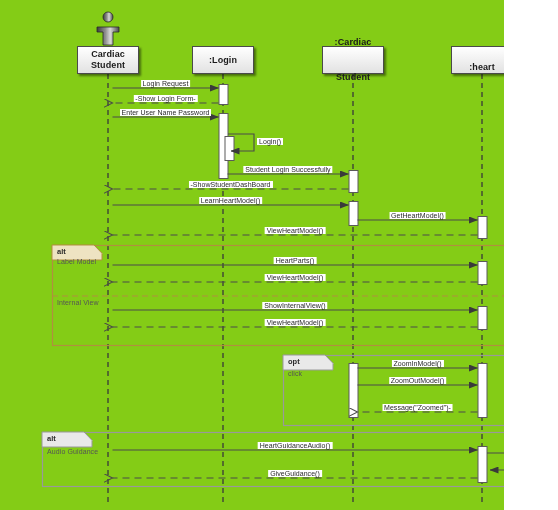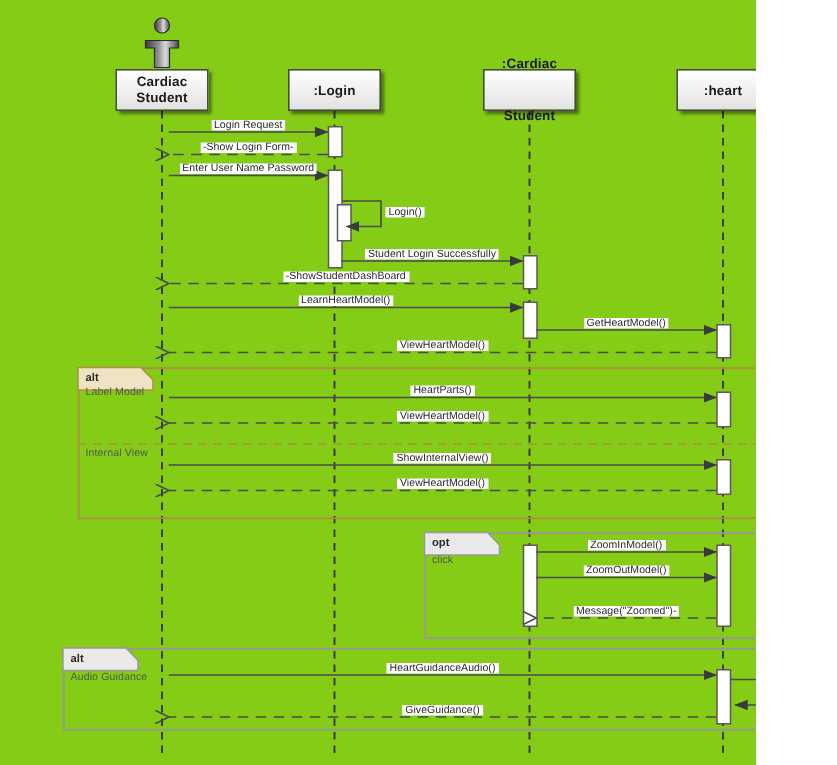--- a/index.html
+++ b/index.html
@@ -134,21 +134,21 @@
         <span>Cardiac</span>
         <span>Student</span>
       </div>
       <div class="lifeline-head" style="left: 192px; top: 46px; width: 62px; height: 28px;">
         <span>:Login</span>
       </div>
       <div class="lifeline-head" style="left: 322px; top: 46px; width: 62px; height: 28px; gap: 24px;">
         <span>:Cardiac</span>
         <span>Student</span>
       </div>
-      <div class="lifeline-head" style="left: 451px; top: 46px; width: 62px; height: 28px;">
+      <div class="lifeline-head" style="left: 451px; top: 46px; width: 62px; height: 28px; justify-content: flex-end;">
         <span>:heart</span>
       </div>
       <div style="position: absolute; left: 57px; top: 247px; font-size: 7.5px; font-weight: bold; color: rgb(43, 43, 43);">alt</div>
       <div class="frag-guard" style="left: 57px; top: 258px;">Label Model</div>
       <div class="frag-guard" style="left: 57px; top: 299px;">Internal View</div>
       <div style="position: absolute; left: 288px; top: 357px; font-size: 7.5px; font-weight: bold; color: rgb(43, 43, 43); text-align: center;">opt</div>
       <div class="frag-guard" style="left: 288px; top: 370px;">click</div>
       <div style="position: absolute; left: 47px; top: 434px; font-size: 7.5px; font-weight: bold; color: rgb(43, 43, 43);">alt</div>
       <div class="frag-guard" style="left: 47px; top: 448px;">Audio Guidance</div>
       <div class="msg-label" style="left: 165.5px; top: 80px;">Login Request</div>

